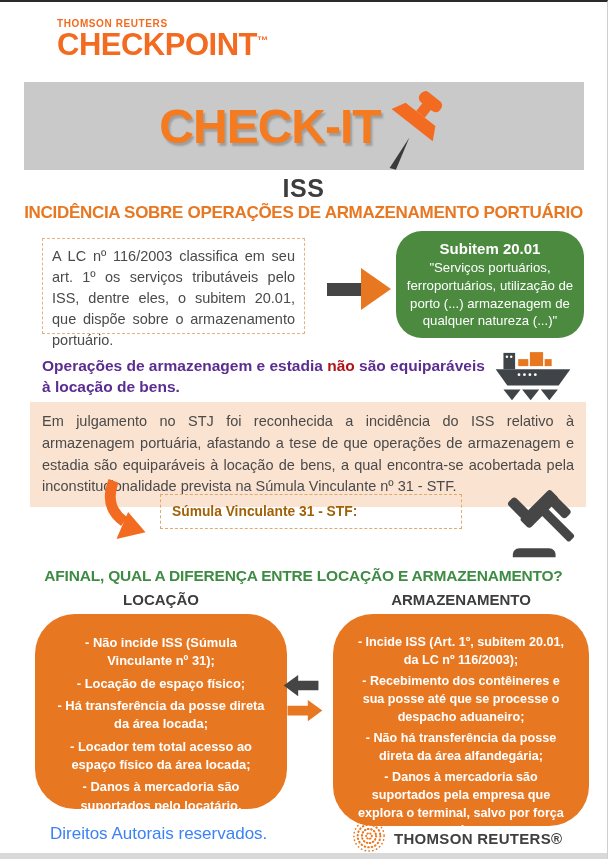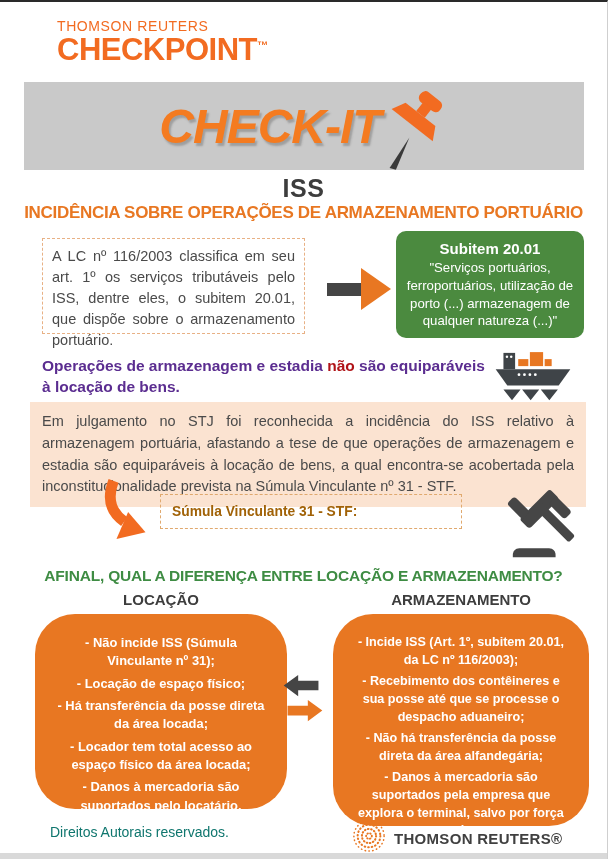--- a/index.html
+++ b/index.html
@@ -3,26 +3,26 @@
 <meta charset="utf-8">
 <style>
   html,body{margin:0;padding:0;background:#ffffff;}
   .page{
     position:relative;width:608px;height:859px;margin:0 auto;background:#ffffff;
     font-family:"Liberation Sans",sans-serif;overflow:hidden;
     border-top:2px solid #2a2a2a;border-right:1px solid #cfcfcf;box-sizing:border-box;
   }
   
   .brand{position:absolute;left:57px;top:16px;color:#f26b21;}
-  .brand-small{font-size:14px;font-weight:normal;letter-spacing:.6px;}
+  .brand-small{font-size:10px;font-weight:bold;letter-spacing:.6px;}
   .brand-large{font-size:31px;font-weight:bold;letter-spacing:-.5px;line-height:1.05;}
   .brand-large .tm{font-size:11px;vertical-align:super;}
   .banner{
     position:absolute;left:24px;top:80px;width:560px;height:88px;background:#c9c9c9;
-    display:flex;align-items:center;justify-content:center;font-style:italic;
+    display:flex;align-items:center;justify-content:center;
   }
   .banner-title{
     color:#f47b20;font-size:48px;font-weight:bold;letter-spacing:-1px;
     text-shadow:2px 3px 2px rgba(80,80,80,.35);
   }
   .pin{margin-left:-4px;transform:translateY(8px);}
   
   .title-iss{position:absolute;left:0;top:172px;width:100%;text-align:center;
     font-size:25px;font-weight:bold;color:#3d3d3d;letter-spacing:.5px;}
   .title-sub{position:absolute;left:0;top:201px;width:100%;text-align:center;
@@ -32,21 +32,21 @@
     position:absolute;left:42px;top:236px;width:263px;height:96px;box-sizing:border-box;
     border:1px dashed #e8b185;padding:7px 9px;font-size:14.5px;color:#4a4a4a;
     text-align:justify;line-height:1.45;
   }
   .arrow1{position:absolute;left:327px;top:266px;width:66px;height:42px;}
   .arrow1 .tail{position:absolute;left:0;top:15px;width:36px;height:13px;background:#454545;}
   .arrow1 .head{position:absolute;left:34px;top:0;width:0;height:0;
     border-left:30px solid #e87722;border-top:21px solid transparent;border-bottom:21px solid transparent;}
   .green-box{
     position:absolute;left:396px;top:229px;width:188px;height:107px;box-sizing:border-box;
-    background:#4b8a3f;border-radius:10px;color:#ffffff;text-align:center;padding:9px 8px;
+    background:#4b8a3f;border-radius:26px;color:#ffffff;text-align:center;padding:9px 8px;
   }
   .green-box .gb-title{font-size:15px;font-weight:bold;margin-bottom:2px;}
   .green-box .gb-body{font-size:13.2px;line-height:1.35;}
   
   .statement{position:absolute;left:42px;top:354px;width:450px;
     font-size:15.5px;font-weight:bold;color:#5b2d90;line-height:1.35;}
   .statement .neg{color:#b01317;}
   .ship{position:absolute;left:494px;top:347px;}
   
   .peach-box{
@@ -70,21 +70,21 @@
   .col-head.right{left:333px;width:256px;}
   .cmp-box{
     position:absolute;top:612px;box-sizing:border-box;background:#e87722;border-radius:40px;
     color:#ffffff;font-weight:bold;padding:16px 13px;
   }
   .cmp-box.left{left:35px;width:252px;height:195px;font-size:12.9px;line-height:1.42;}
   .cmp-box.right{left:333px;width:256px;height:212px;font-size:12.6px;line-height:1.4;}
   .cmp-item{margin:4px;text-align:center;}
   .mid-arrows{position:absolute;left:281px;top:670px;}
   
-  .footer-copy{position:absolute;left:50px;top:822px;font-size:14px;color:#0f766e;}
+  .footer-copy{position:absolute;left:50px;top:822px;font-size:17px;color:#3b82f6;}
   .footer-brand{position:absolute;left:352px;top:817px;display:flex;align-items:center;}
   .footer-brand .fb-text{font-size:15px;font-weight:bold;color:#404040;letter-spacing:.3px;margin-left:8px;}
   .bottom-strip{position:absolute;left:0;top:851px;width:608px;height:8px;background:#d9d9d9;}
 </style>
 </head>
 <body>
 
 <div class="page">
 
   <div class="brand">

